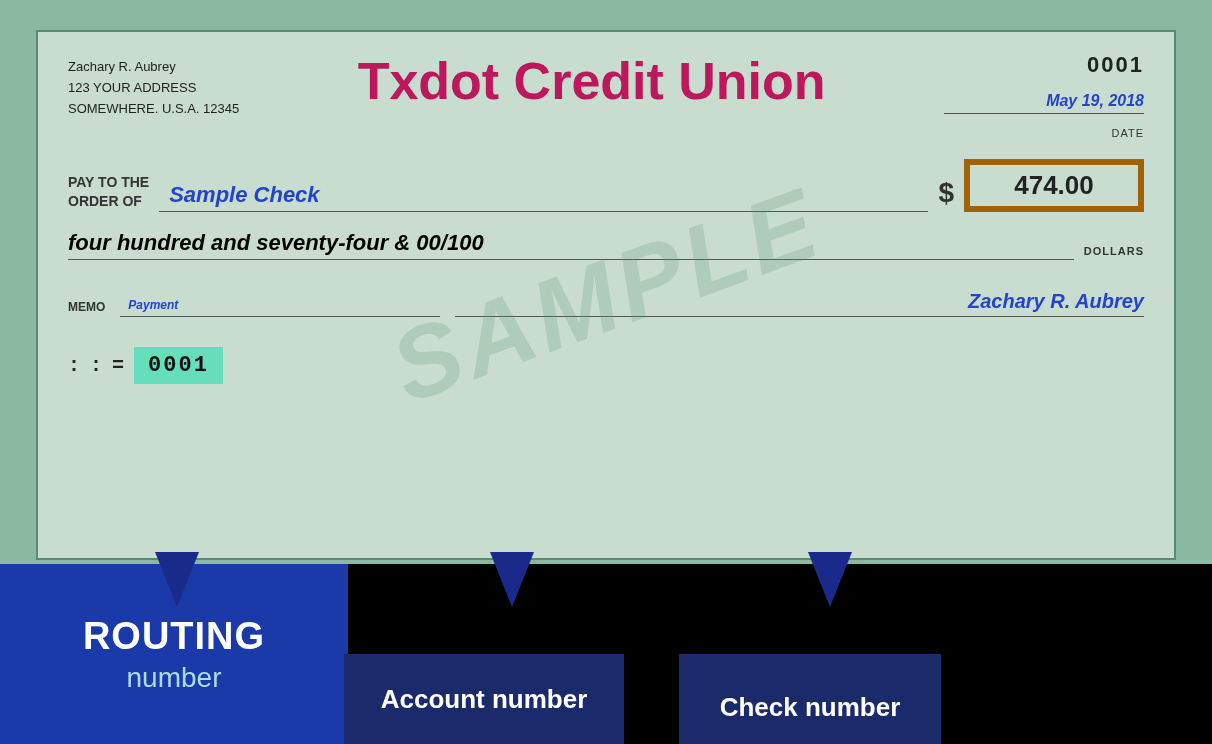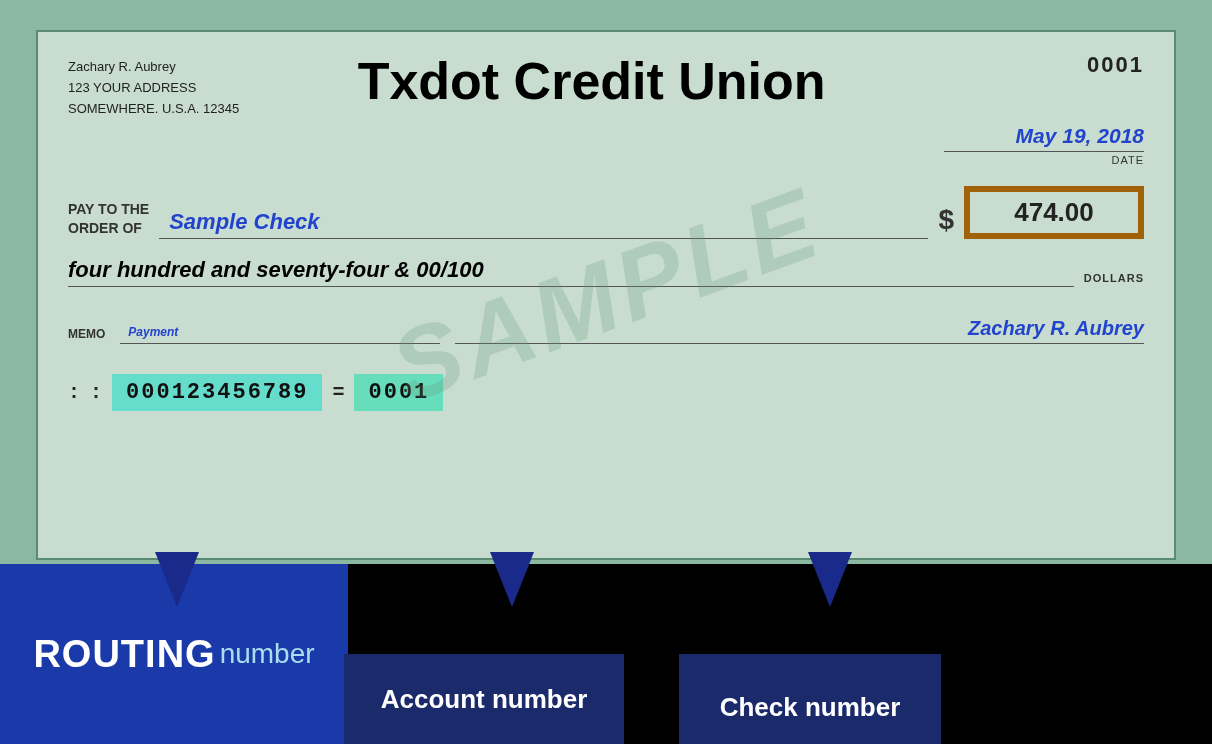--- a/index.html
+++ b/index.html
@@ -73,48 +73,47 @@
     .owner-info {
       font-size: 13px;
       color: #222;
       line-height: 1.6;
       margin-top: 5px;
     }
 
     .bank-name {
       font-size: 52px;
       font-weight: bold;
-      color: #000000;
+      color: #be185d;
       text-align: center;
       line-height: 1.15;
       flex: 1;
       margin: 0 20px;
     }
 
     .date-section {
       text-align: right;
       margin-top: 40px;
       min-width: 200px;
     }
 
     .date-value {
-      font-size: 21px;
+      font-size: 16px;
       color: #2244cc;
       font-style: italic;
       font-weight: bold;
-      margin-top: 32px;
     }
 
     .date-label {
       font-size: 11px;
       color: #333;
       text-align: right;
       border-top: 1px solid #555;
       margin-top: 3px;
-      padding-top: 2px;
+      padding-top: 13px;
       letter-spacing: 1px;
     }
 
     
     .pay-row {
       display: flex;
       align-items: flex-end;
       margin-top: 20px;
       gap: 10px;
     }
@@ -331,21 +330,21 @@
 
     
     .label-routing {
       position: absolute;
       bottom: 0;
       left: 0;
       width: 348px;
       height: 180px;
       background-color: #1a3aaa;
       display: flex;
-      flex-direction: row;
+      flex-direction: column;
       align-items: center;
       justify-content: center;
       gap: 4px;
     }
 
     .label-routing-top {
       font-size: 38px;
       font-weight: bold;
       color: #fff;
       letter-spacing: 1px;
@@ -441,21 +440,20 @@
         <span class="memo-text">Payment</span>
       </div>
       <div class="signature-line">
         <span class="signature-text">Zachary R. Aubrey</span>
       </div>
     </div>
 
     <div class="micr-row">
       <span class="micr-symbol">:</span>
       <span class="micr-symbol">:</span>
-      <span class="micr-account">000123456789</span>
       <span class="micr-symbol">=</span>
       <span class="micr-check">0001</span>
     </div>
 
   </div>
 </div>
 
 <div class="arrow-routing"></div>
 <div class="arrow-account"></div>
 <div class="arrow-check"></div>

